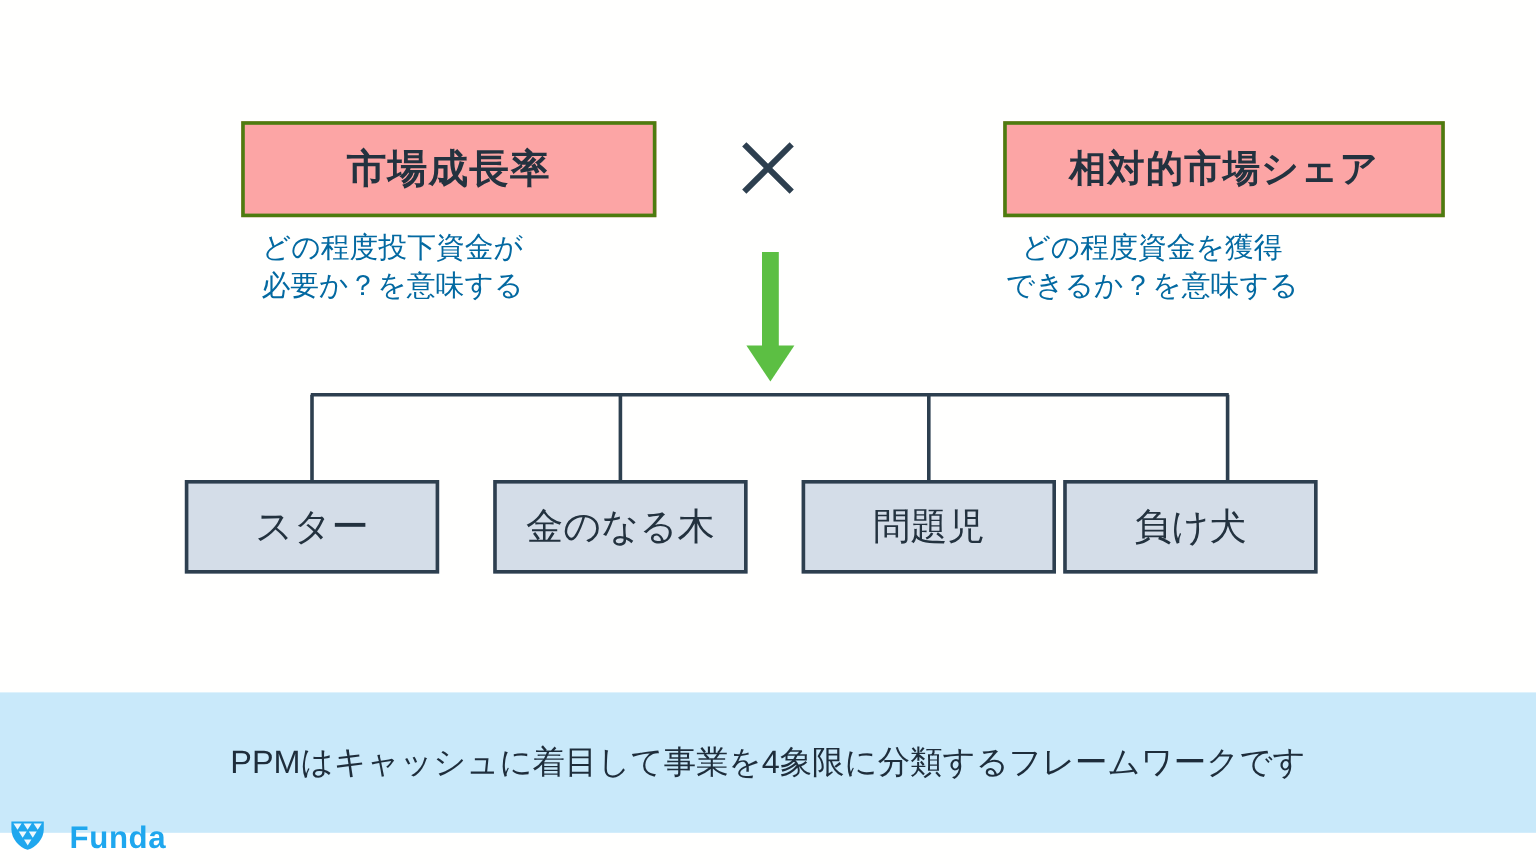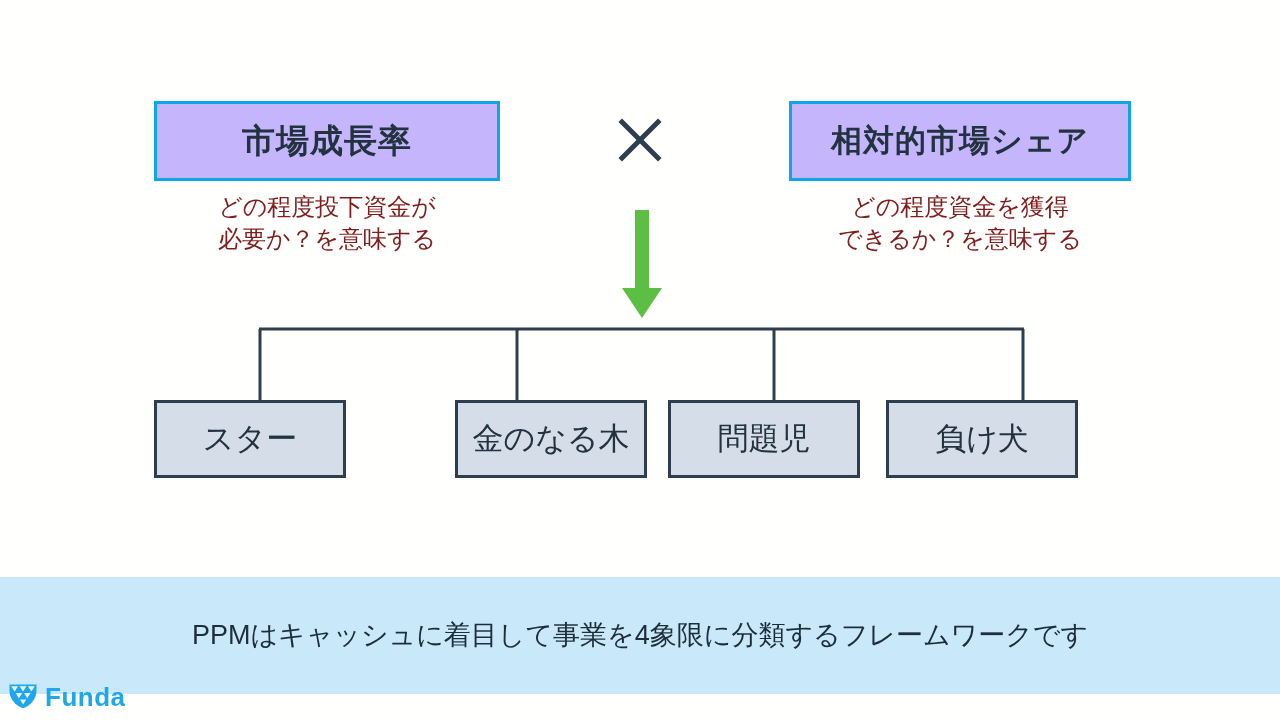--- a/index.html
+++ b/index.html
@@ -18,40 +18,41 @@
     position: relative;
     width: 1280px;
     height: 720px;
     background: #fffffe;
   }
 
   
   .concept-box {
     position: absolute;
     box-sizing: border-box;
-    background: #c4b5fd;
-    border: 3px solid #0ea5e9;
+    background: #fca5a5;
+    border: 3px solid #4d7c0f;
     display: flex;
     align-items: center;
     justify-content: center;
     color: #23323f;
     font-size: 33px;
     font-weight: bold;
     letter-spacing: 1px;
     white-space: nowrap;
+    margin-left: 47px;
   }
   #concept-left  { left: 154px; top: 101px; width: 346px; height: 80px; }
-  #concept-right { left: 789px; top: 101px; width: 342px; height: 80px; }
+  #concept-right { left: 789px; top: 101px; width: 368px; height: 80px; }
   #concept-right .concept-label { font-size: 31px; }
 
   
   .concept-caption {
     position: absolute;
     text-align: center;
-    color: #7f1d1d;
+    color: #0369a1;
     font-size: 24px;
     line-height: 1.34;
     white-space: pre-line;
   }
   #caption-left  { left: 154px; top: 191px; width: 346px; }
   #caption-right { left: 789px; top: 191px; width: 342px; }
 
   
   #multiply-sign {
     position: absolute;
@@ -86,24 +87,24 @@
     background: #d4dde8;
     border: 3px solid #2d3f4f;
     display: flex;
     align-items: center;
     justify-content: center;
     color: #23323f;
     font-size: 31px;
     white-space: nowrap;
     top: 400px;
     height: 78px;
-    width: 192px;
+    width: 212px;
   }
   #quad-0 { left: 154px; }
-  #quad-1 { left: 411px; margin-left: 44px; }
+  #quad-1 { left: 411px; }
   #quad-2 { left: 668px; }
   #quad-3 { left: 886px; }
 
   
   #caption-band {
     position: absolute;
     left: 0;
     top: 577px;
     width: 1280px;
     height: 117px;
@@ -121,21 +122,21 @@
     text-align: center;
   }
 
   
   #footer-logo {
     position: absolute;
     left: 8px;
     top: 681px;
     display: flex;
     align-items: flex-end;
-    gap: 7px;
+    gap: 20px;
   }
   #footer-logo .logo-wordmark {
     font-size: 26px;
     font-weight: bold;
     color: #1fa7ee;
     letter-spacing: 0.5px;
   }
 </style>
 </head>
 <body>

